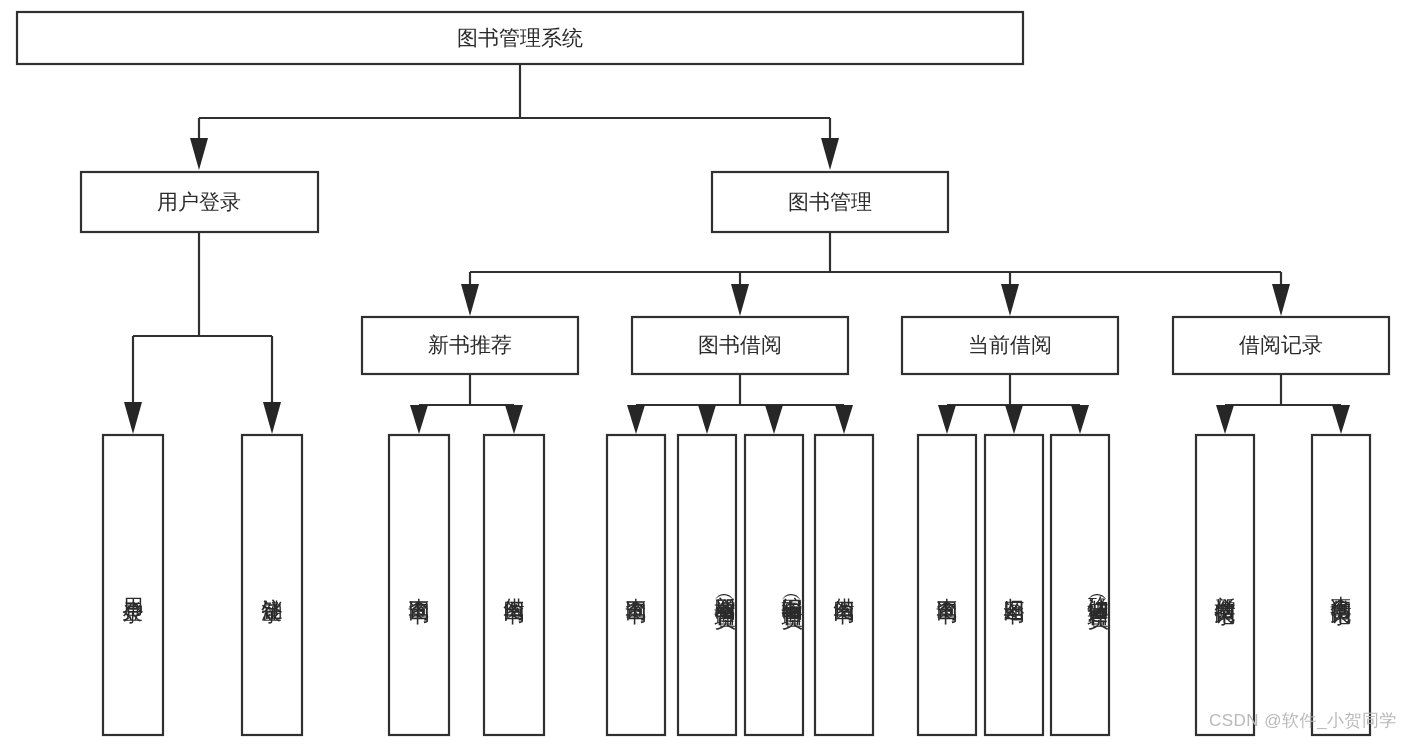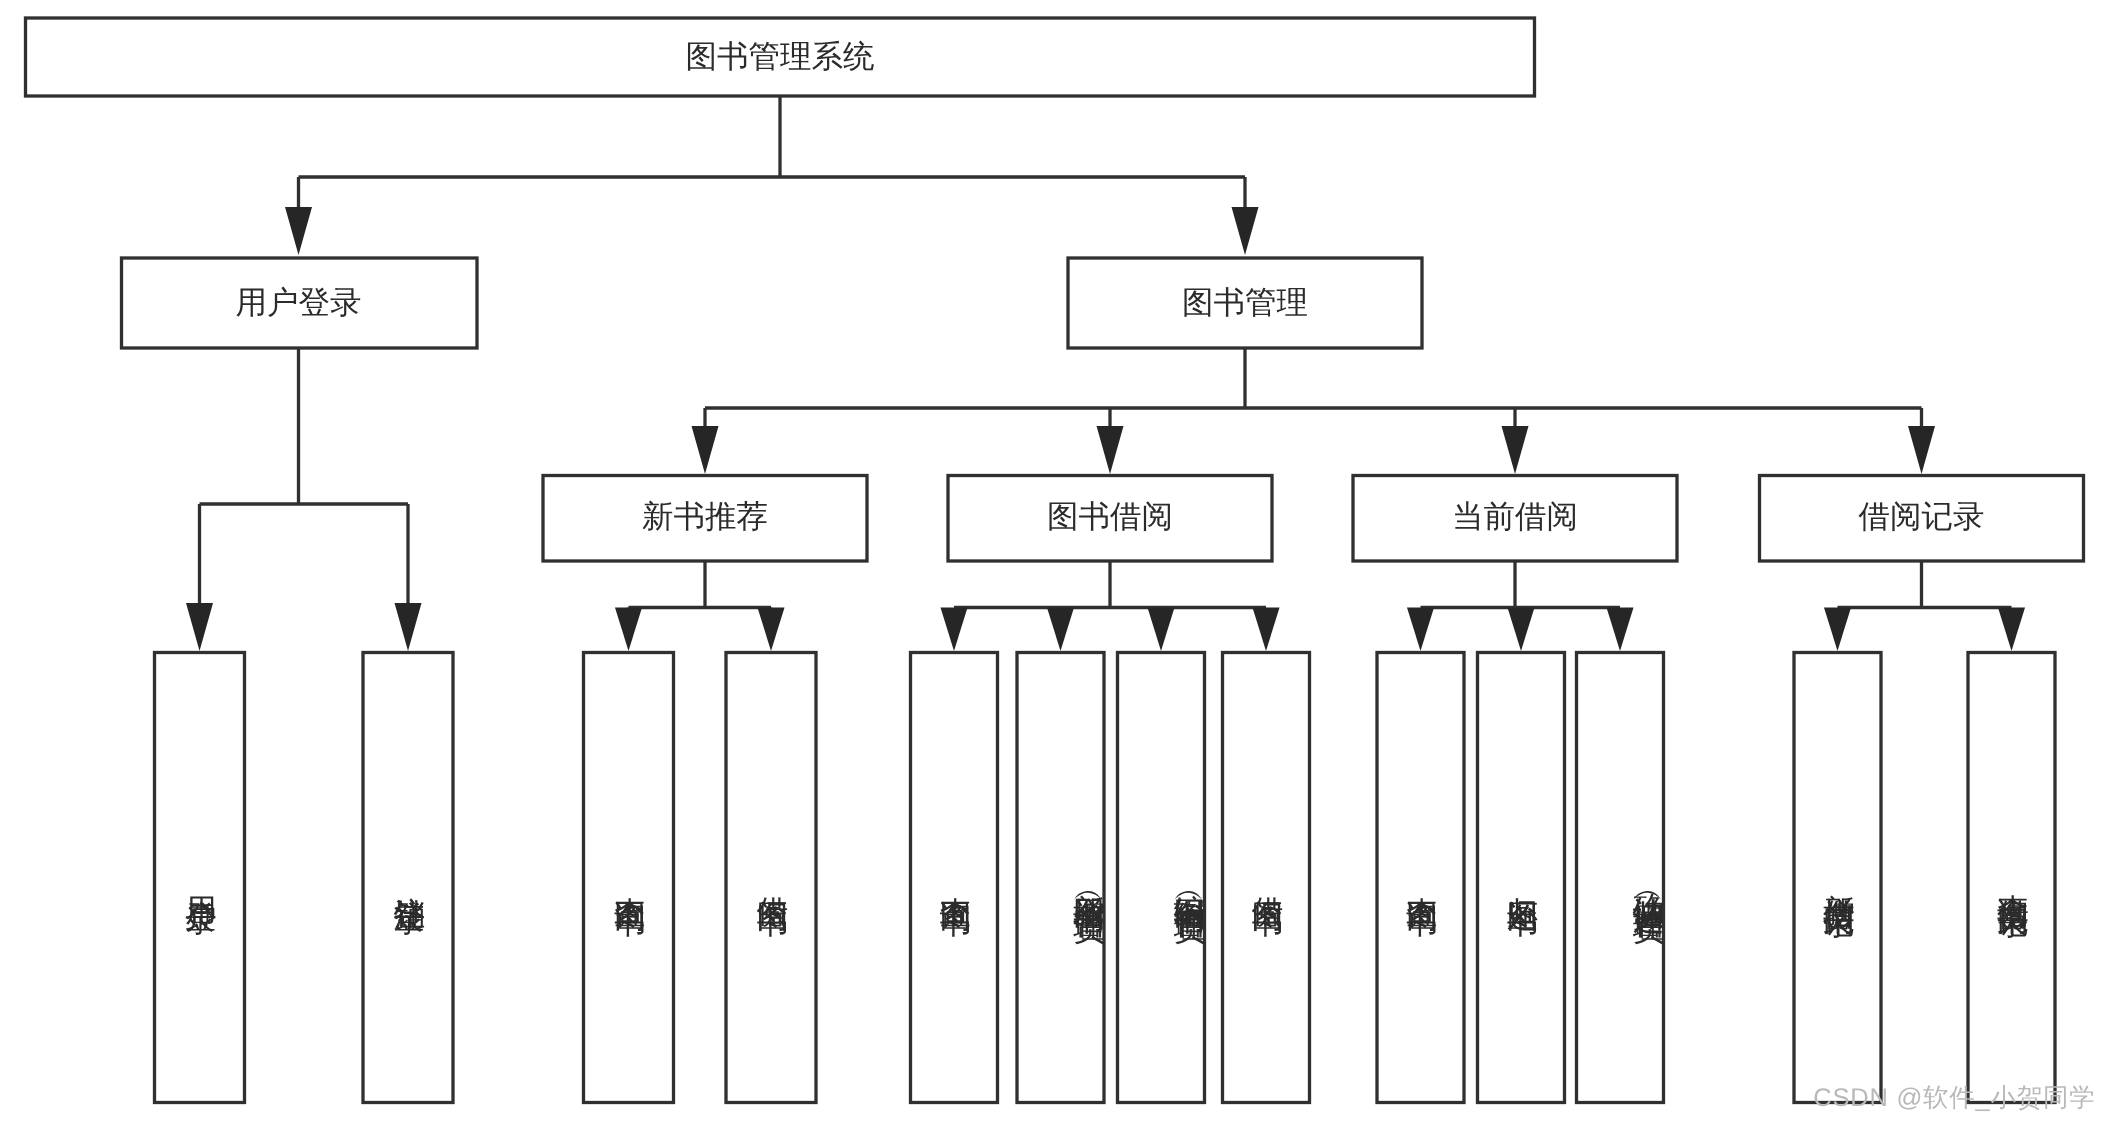--- a/index.html
+++ b/index.html
@@ -59,21 +59,21 @@
     letter-spacing: 2px;
     display: flex;
     align-items: center;
     justify-content: center;
     white-space: nowrap;
     pointer-events: none;
   }
   .watermark {
     position: absolute;
     right: 8px;
-    bottom: 4px;
+    bottom: 15px;
     font-family: "Liberation Sans", "DejaVu Sans", sans-serif;
     font-size: 17px;
     color: #b9b9b9;
     letter-spacing: 0.5px;
     white-space: nowrap;
   }
 </style>
 </head>
 <body>
 

